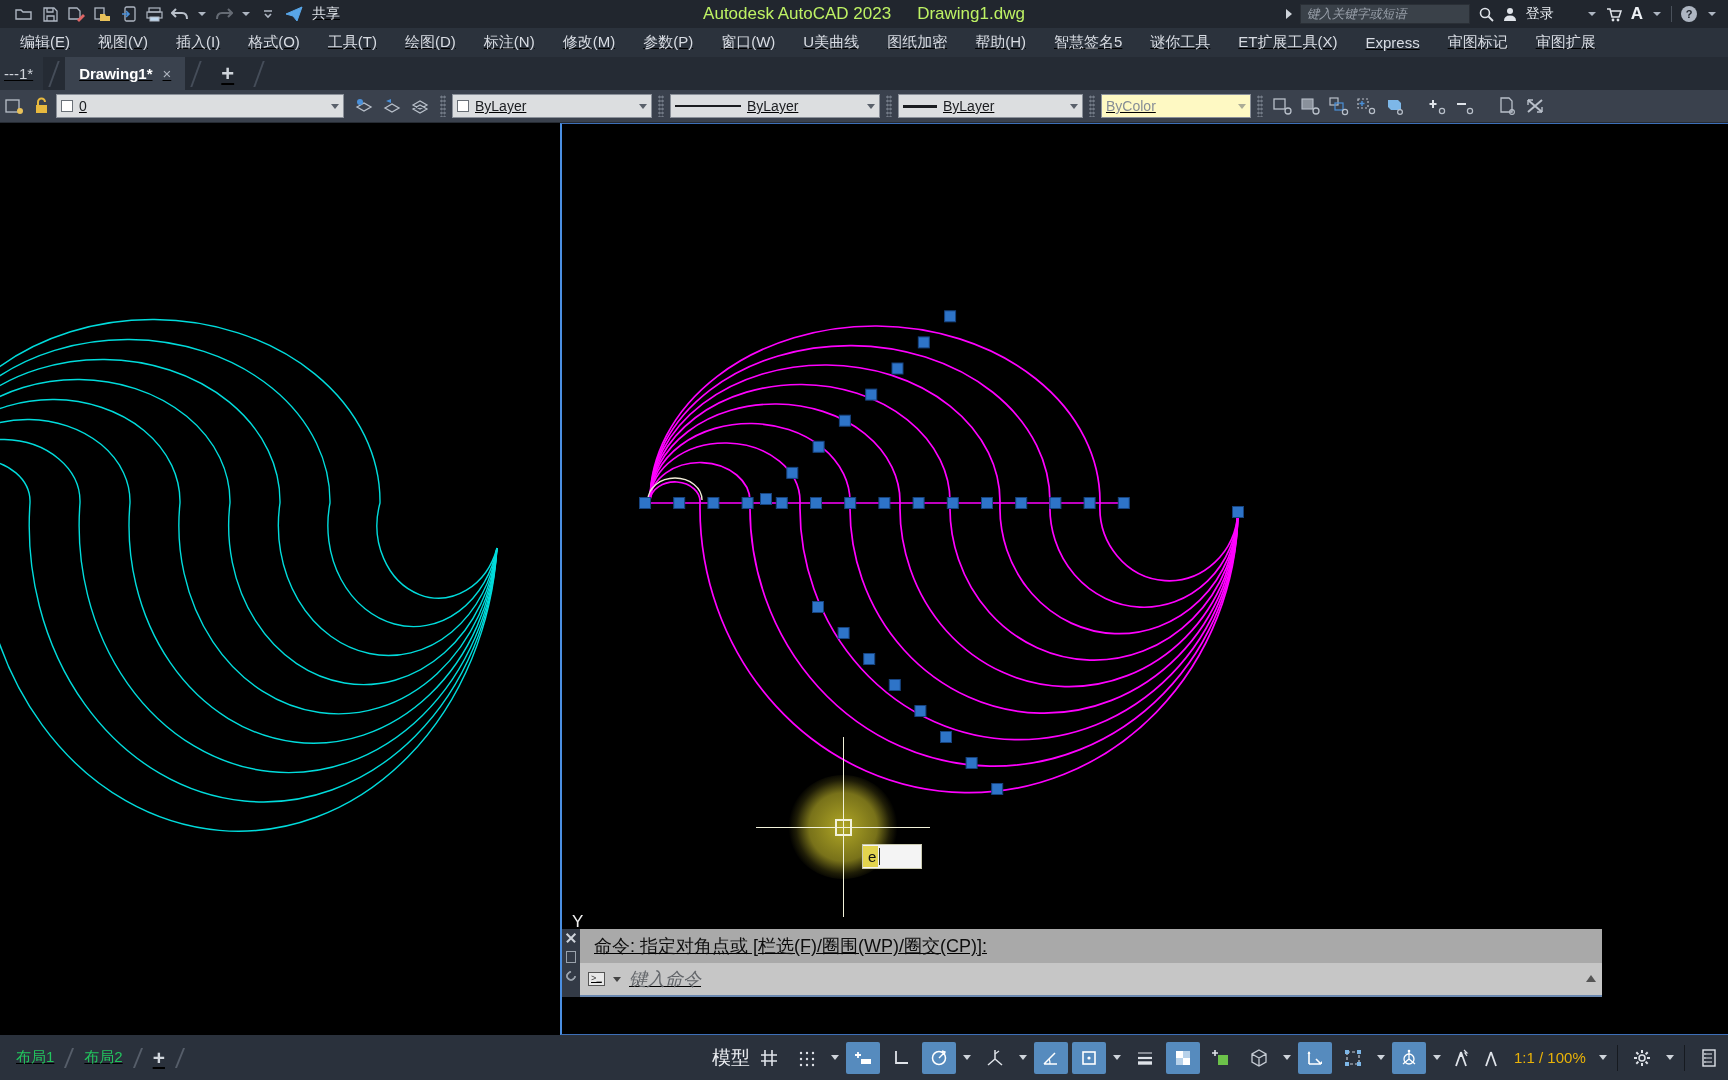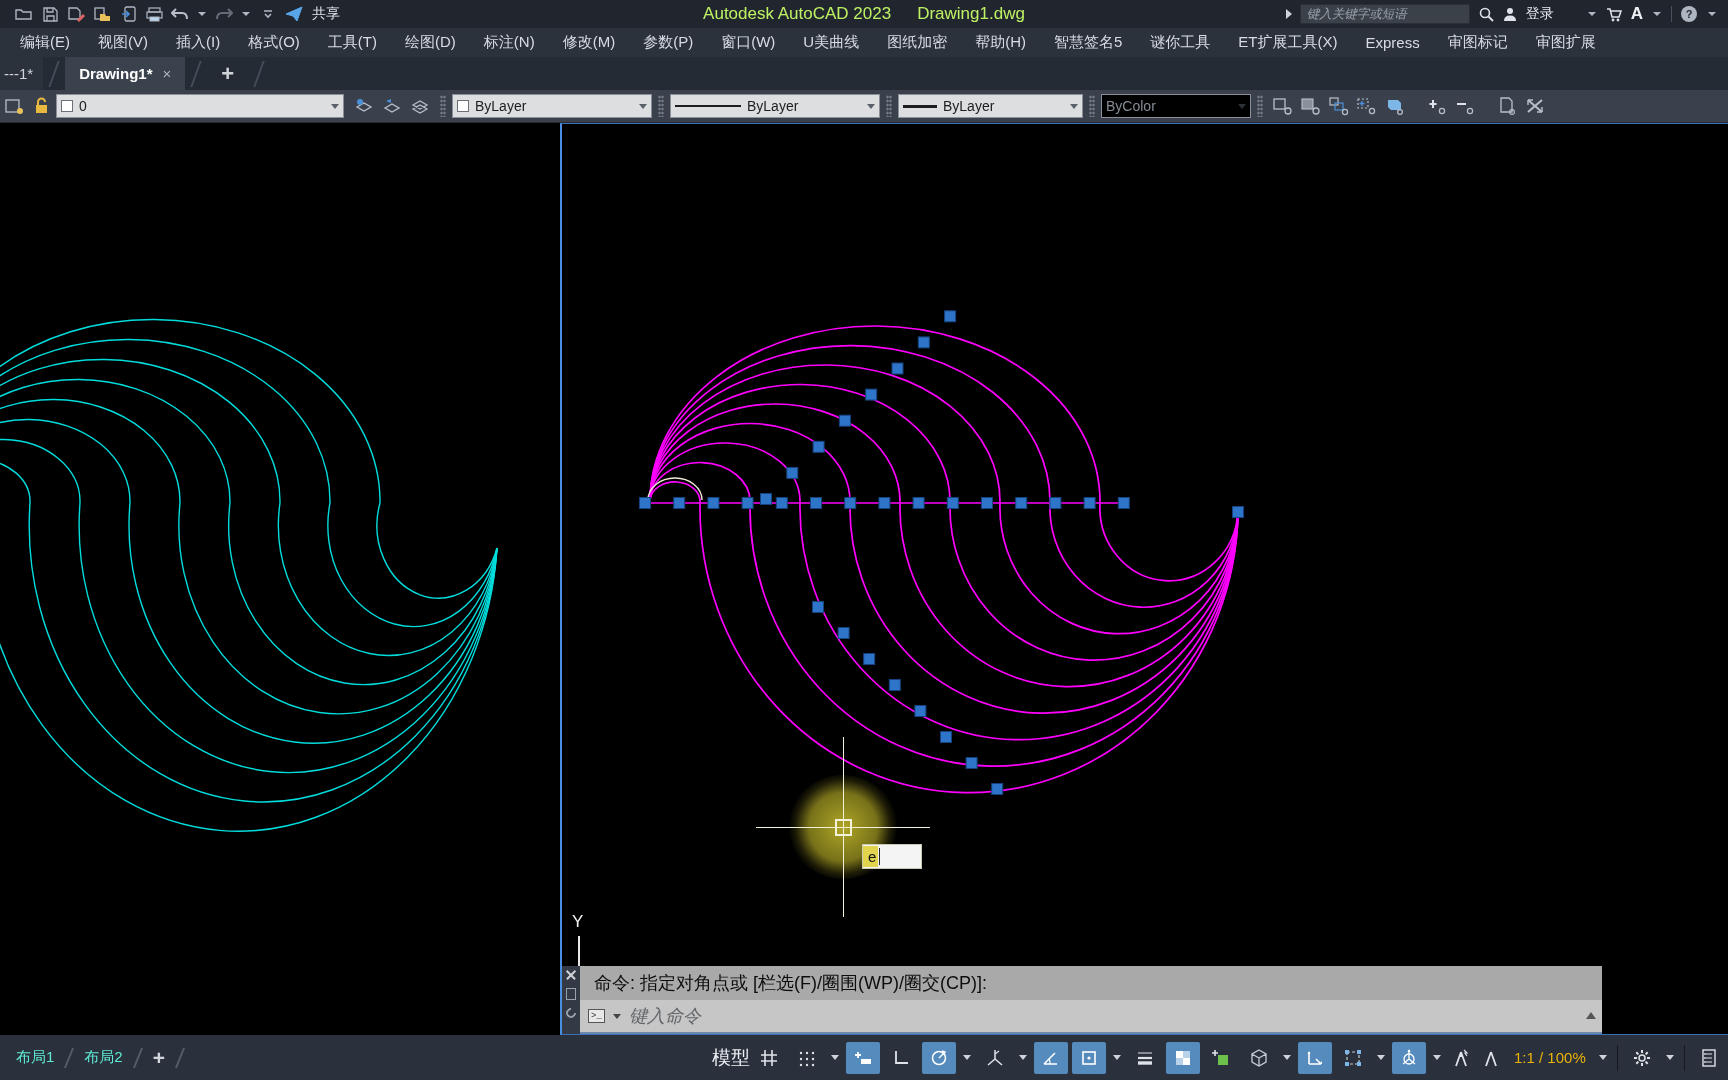--- a/index.html
+++ b/index.html
@@ -1,18 +1,18 @@
 <!DOCTYPE html>
 <html><head>
 <meta charset="utf-8">
 <style>
   html,body{margin:0;padding:0;background:#14171c;}
   *{box-sizing:border-box;font-family:"Liberation Sans","DejaVu Sans",sans-serif;}
   #app{position:relative;width:1728px;height:1080px;overflow:hidden;background:#000;}
-  .abs{position:absolute;}
+  .abs{position:absolute;text-decoration:underline;}
   
   #titlebar{left:0;top:0;width:1728px;height:28px;background:#21262e;display:flex;align-items:center;}
   .qat{display:flex;align-items:center;gap:6px;padding-left:14px;}
   .qat .ic{width:20px;height:20px;display:flex;align-items:center;justify-content:center;}
   .qat svg{display:block;}
   .ddsm{width:0;height:0;border-left:4px solid transparent;border-right:4px solid transparent;border-top:4px solid #aeb6c2;margin:0 2px;}
   .share-lb{color:#dfe3e9;font-size:14px;margin-left:2px;}
   #title-center{position:absolute;left:0;right:0;top:0;height:28px;display:flex;align-items:center;justify-content:center;gap:26px;pointer-events:none;}
   #title-center span{color:#bef264;font-size:17px;}
   #title-right{position:absolute;right:0;top:0;height:28px;display:flex;align-items:center;gap:8px;padding-right:10px;}
@@ -30,55 +30,55 @@
   .slant{width:2px;height:26px;background:#454d59;transform:skewX(-20deg);margin:0 10px;align-self:center;}
   .ftab-active{height:33px;display:flex;align-items:center;gap:10px;background:#3a424e;color:#fff;padding:6px 14px;font-size:15px;font-weight:bold;}
   .ftab-close{color:#aeb5bf;font-weight:normal;font-size:15px;}
   .ftab-new{color:#cfd4db;font-size:22px;font-weight:bold;padding:0 14px;align-self:center;}
   
   #toolbar{left:0;top:90px;width:1728px;height:33px;background:#3a414d;display:flex;align-items:center;border-bottom:1px solid #262b33;}
   .tb-ic{width:24px;height:24px;display:flex;align-items:center;justify-content:center;margin:0 2px;}
   .combo{height:24px;background:#dcdee0;border:1px solid #8a9099;display:flex;align-items:center;font-size:14px;color:#1b1d20;padding:0 4px;gap:6px;}
   .combo .chev{margin-left:auto;width:0;height:0;border-left:4px solid transparent;border-right:4px solid transparent;border-top:5px solid #5a616b;}
   .swatch{width:12px;height:12px;background:#fff;border:1px solid #6a7077;}
-  .combo.disabled{background:#000000;color:#868d96;}
+  .combo.disabled{background:#fef9c3;color:#868d96;}
   .lt-line{width:66px;height:2px;background:#1b1d20;}
   .lw-line{width:34px;height:3px;background:#1b1d20;}
   .handle{width:6px;height:22px;margin:0 6px;background-image:radial-gradient(#737b87 1px,transparent 1.2px);background-size:3px 4px;}
   
   #vp-left{left:0;top:123px;width:558px;height:912px;background:#000;overflow:hidden;}
   #vp-right{left:560px;top:123px;width:1168px;height:912px;background:#000;overflow:hidden;border-left:2px solid #4b8fe2;border-top:1px solid #3d6fb8;border-bottom:1px solid #3d6fb8;}
   #vp-right svg,#vp-left svg{position:absolute;left:0;top:0;}
   #glow{position:absolute;width:110px;height:104px;border-radius:50%;background:radial-gradient(circle,rgba(185,175,40,0.95) 0%,rgba(150,142,32,0.8) 45%,rgba(90,85,20,0.35) 62%,rgba(0,0,0,0) 72%);}
   .xline{position:absolute;background:#f2f2da;}
   #pickbox{position:absolute;border:2px solid #f2f2da;background:transparent;}
   #einput{position:absolute;width:60px;height:25px;background:#f4f4f4;border:1px solid #c9c9b0;display:flex;align-items:center;font-size:15px;color:#111;}
   #einput .hl{background:#e3d44e;padding:1px 2px 1px 5px;height:21px;display:flex;align-items:center;}
   #einput .caret{width:1px;height:17px;background:#222;margin-left:1px;}
   #ucs-y{position:absolute;color:#f0f0f0;font-size:17px;}
   #ucs-line{position:absolute;width:1.5px;background:#e8e8e8;}
   
-  #cmdwin{left:562px;top:966px;width:1040px;height:68px;display:flex;}
+  #cmdwin{left:562px;top:929px;width:1040px;height:68px;display:flex;}
   #cmd-strip{width:18px;background:#333a46;display:flex;flex-direction:column;align-items:center;gap:8px;padding-top:4px;}
   .strip-x{position:relative;width:10px;height:10px;}
   .strip-x::before,.strip-x::after{content:"";position:absolute;left:-1px;top:4px;width:12px;height:1.6px;background:#cfd4db;}
   .strip-x::before{transform:rotate(45deg);}.strip-x::after{transform:rotate(-45deg);}
   .strip-clip{width:10px;height:12px;border:1px solid #9aa2ac;}
   .strip-wrench{width:10px;height:10px;border-radius:50%;border:2px solid #9aa2ac;border-top-color:transparent;transform:rotate(45deg);}
   #cmd-rows{flex:1;display:flex;flex-direction:column;}
   #cmd-history{height:34px;background:#a9a9a9;color:#0d0d0d;font-size:18px;display:flex;align-items:center;padding-left:14px;white-space:nowrap;overflow:hidden;}
   #cmd-input-row{height:34px;background:#c6c6c6;display:flex;align-items:center;padding-left:8px;gap:8px;border-bottom:2px solid #6a88b0;position:relative;}
   .prompt-ic{width:17px;height:14px;border:1px solid #555;background:#e8e8e8;color:#333;font-size:9px;line-height:12px;padding-left:2px;font-family:"Liberation Mono","DejaVu Sans Mono",monospace;}
   .prompt-dd{width:0;height:0;border-left:4px solid transparent;border-right:4px solid transparent;border-top:5px solid #444;}
   #cmd-input-text{color:#63666a;font-size:18px;font-style:italic;}
   #cmd-scroll-up{position:absolute;right:6px;top:12px;width:0;height:0;border-left:5px solid transparent;border-right:5px solid transparent;border-bottom:7px solid #555;}
   
   #statusbar{left:0;top:1035px;width:1728px;height:45px;background:#2a313c;display:flex;align-items:center;overflow:hidden;}
   #layout-tabs{display:flex;align-items:center;gap:4px;padding-left:10px;}
-  .lay-lb{color:#5eead4;font-size:15px;padding:0 6px;}
+  .lay-lb{color:#22c55e;font-size:15px;padding:0 6px;}
   .lay-sep{width:2px;height:20px;background:#565e6a;transform:skewX(-22deg);margin:0 4px;}
   .lay-new{color:#d2d7de;font-size:21px;font-weight:bold;padding:0 6px;}
   #coords{position:absolute;left:457px;top:7px;width:245px;height:31px;background:#3f4854;color:#ccd2da;font-size:15px;display:flex;align-items:center;justify-content:center;white-space:nowrap;}
   #model-btn{position:absolute;left:706px;top:7px;height:31px;display:flex;align-items:center;color:#eceef2;font-size:19px;padding:0 6px;}
   #sb-icons{position:absolute;left:752px;top:5px;height:35px;display:flex;align-items:center;gap:4px;}
   .sb{width:34px;height:32px;display:flex;align-items:center;justify-content:center;border-radius:2px;}
   .sb.blue{background:#568bbe;}
   .sb svg{display:block;}
   .sb-dd{width:14px;height:32px;display:flex;align-items:center;justify-content:center;}
   .sb-dd i{width:0;height:0;border-left:4px solid transparent;border-right:4px solid transparent;border-top:5px solid #cfd4db;}

